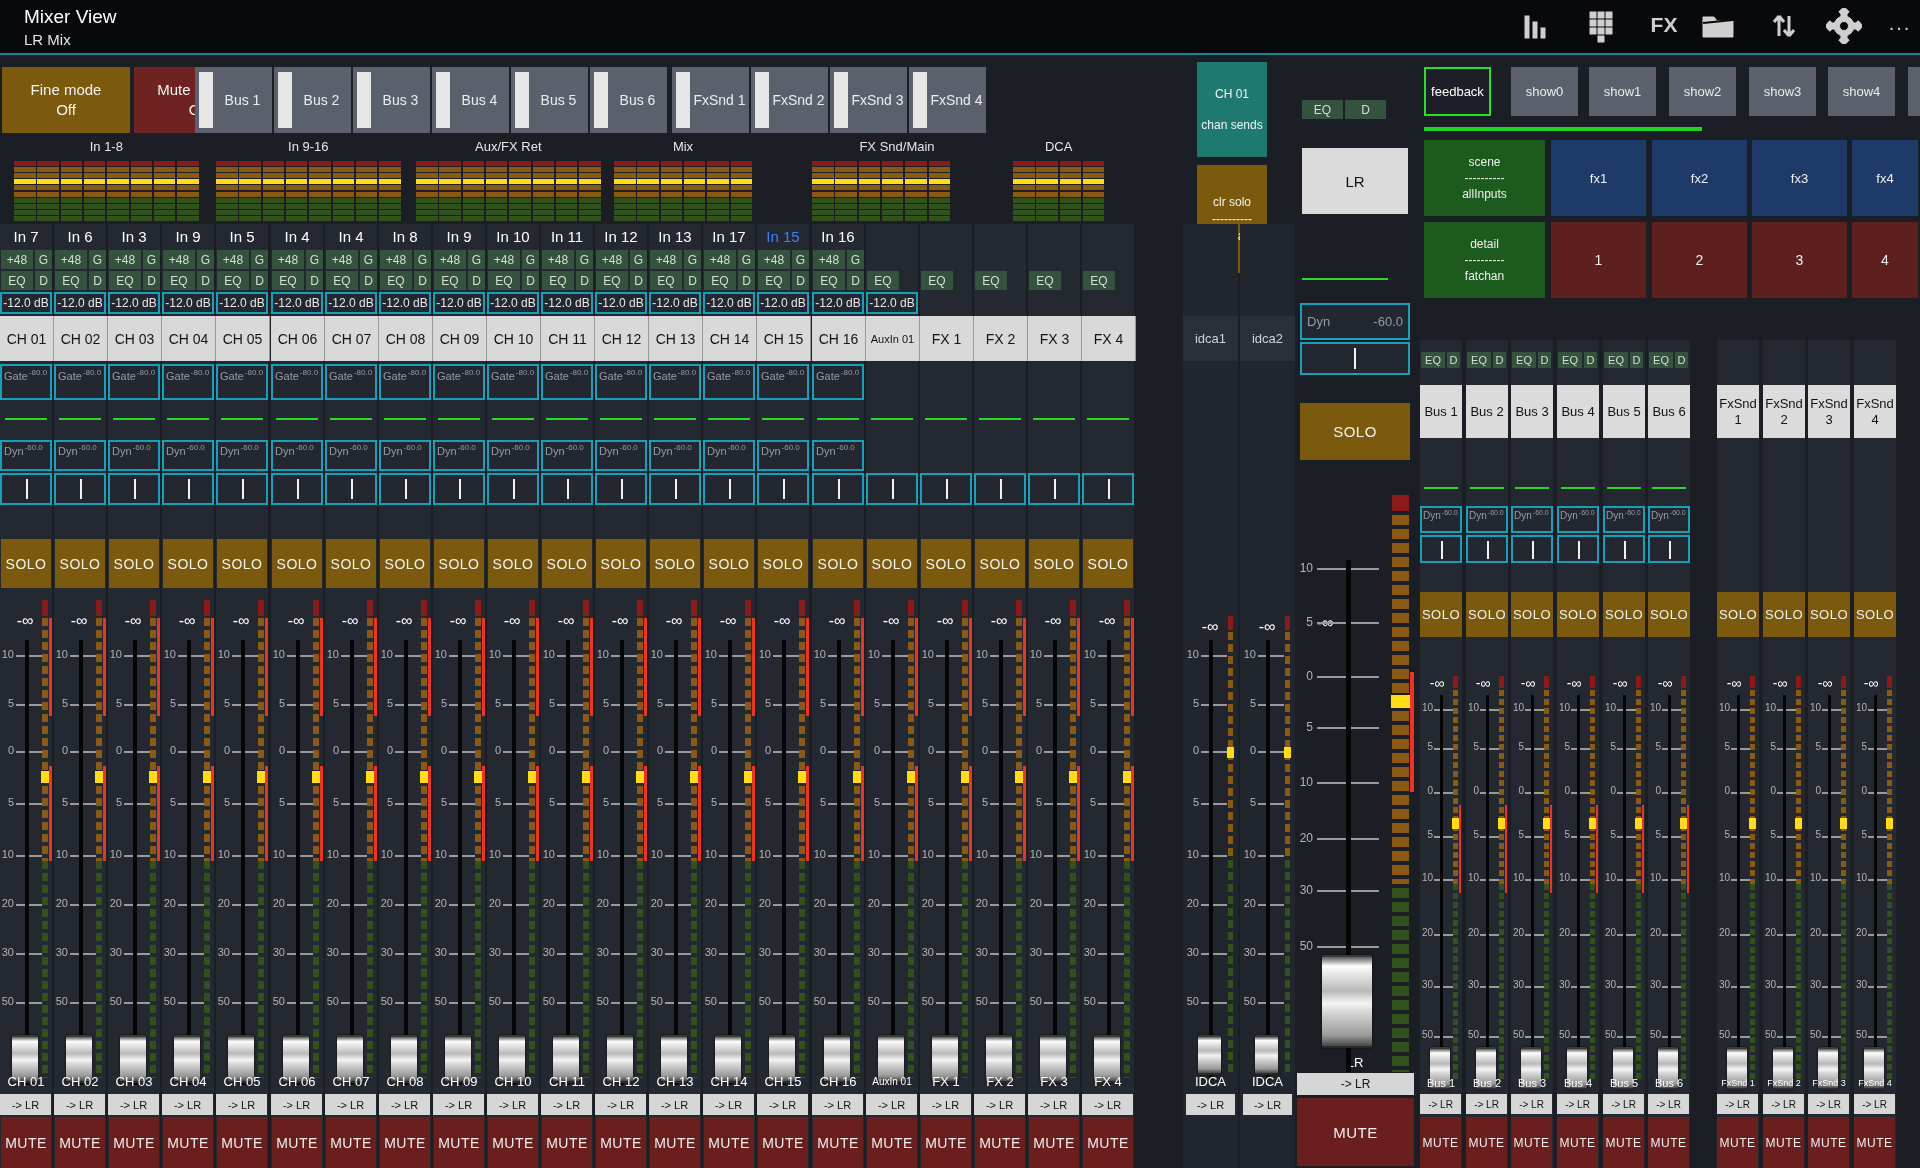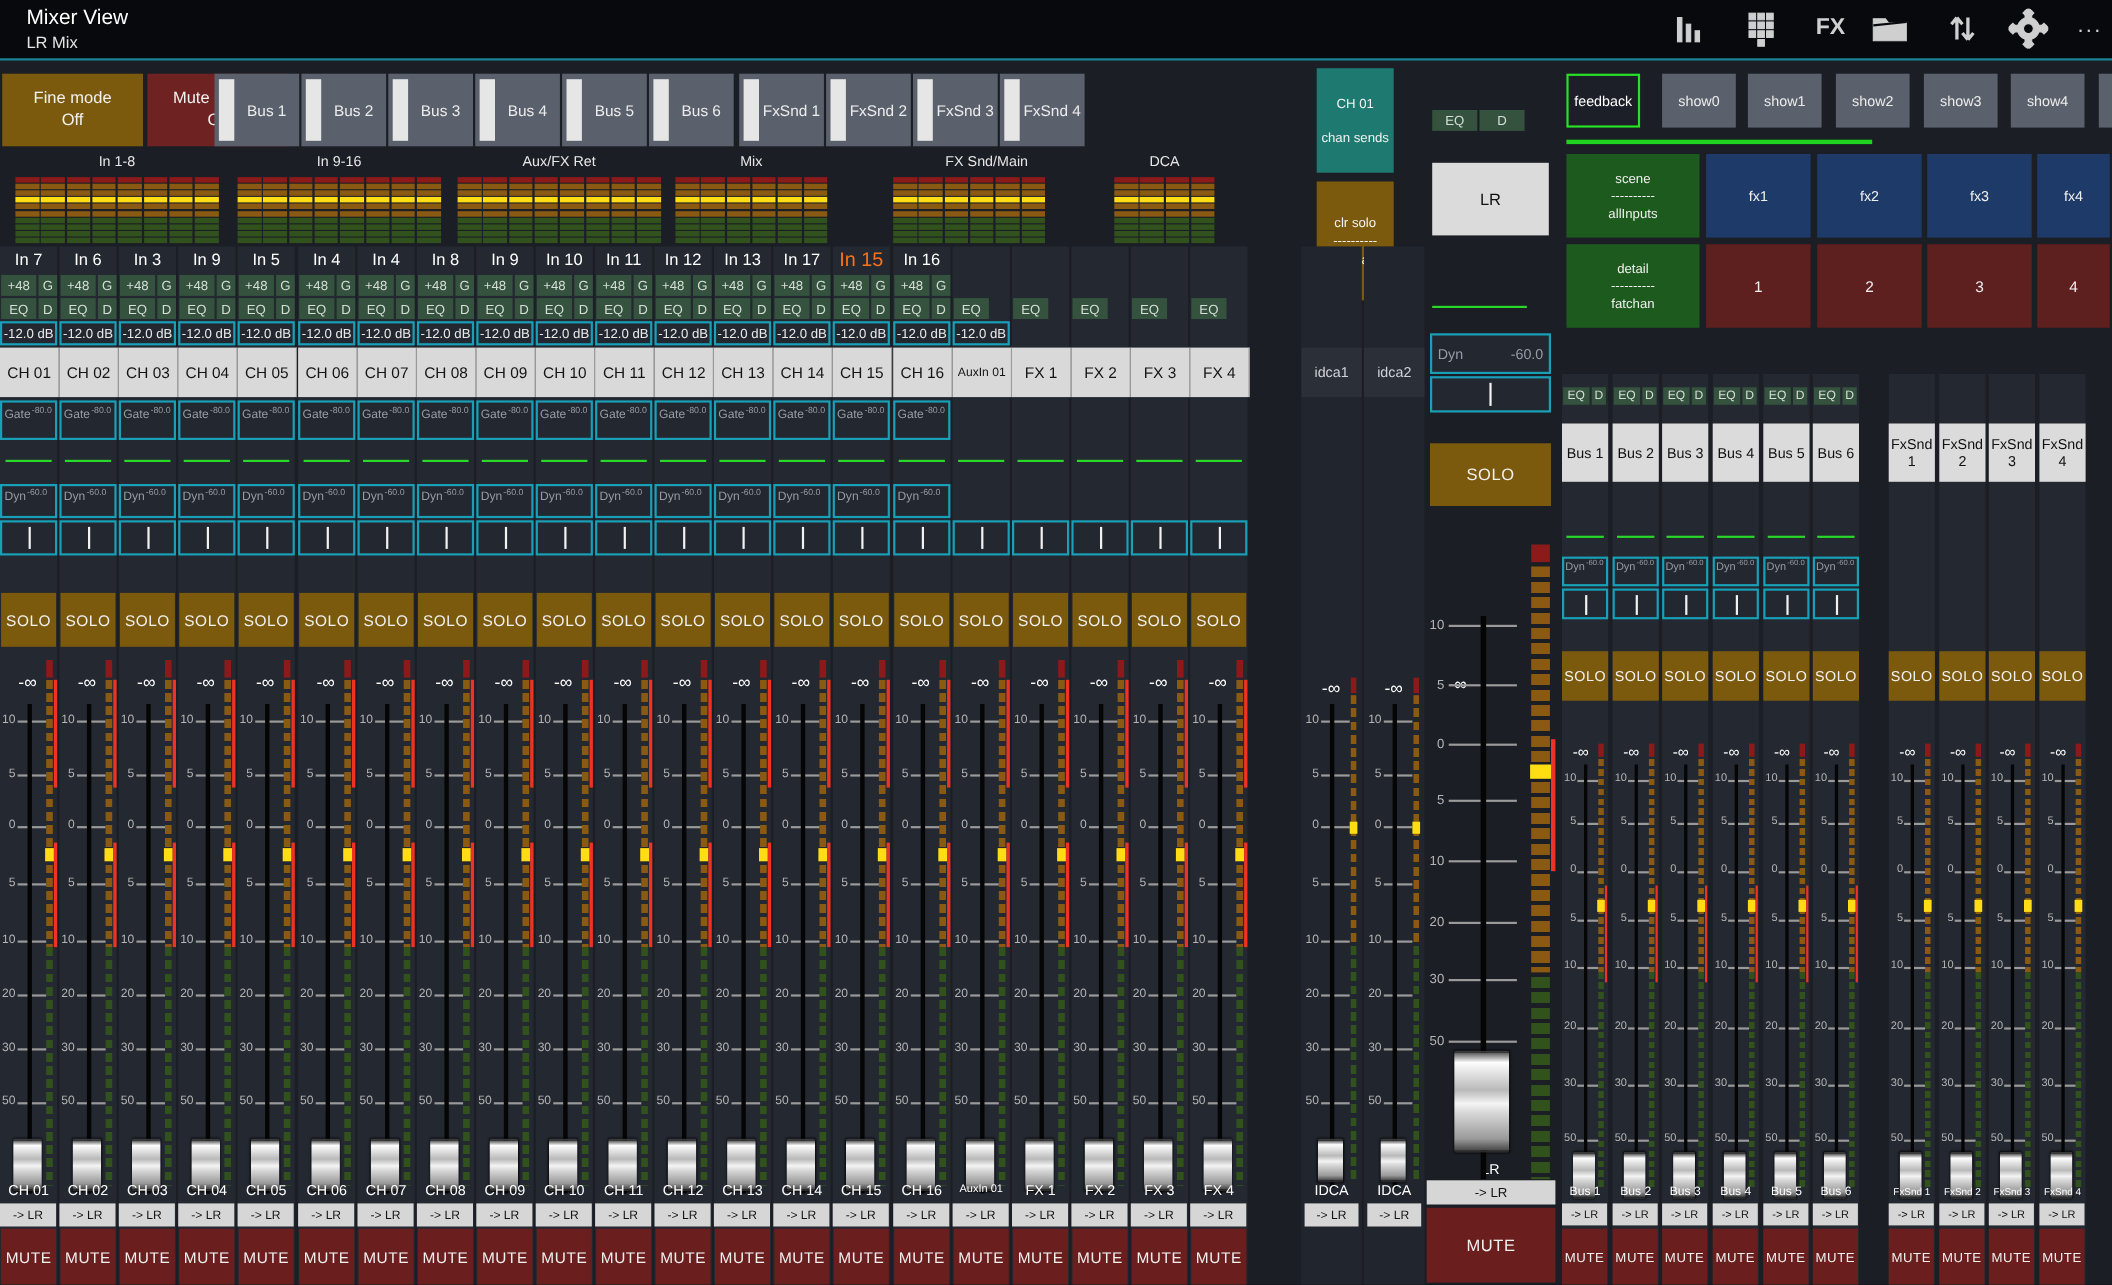--- a/index.html
+++ b/index.html
@@ -1180,21 +1180,21 @@
     <div class="abs " style="left: 745px; top: 618px; width: 6px; height: 243px; background: repeating-linear-gradient(rgb(138, 90, 18) 0px, rgb(138, 90, 18) 8px, transparent 8px, transparent 12px);"></div>
     <div class="abs " style="left: 744px; top: 771px; width: 8px; height: 12px; background: rgb(255, 220, 20);"></div>
     <div class="abs " style="left: 745px; top: 861px; width: 6px; height: 217px; background: repeating-linear-gradient(rgb(49, 81, 29) 0px, rgb(49, 81, 29) 8px, transparent 8px, transparent 12px);"></div>
     <div class="abs " style="left: 752px; top: 618px; width: 3px; height: 98px; background: rgb(240, 50, 36);"></div>
     <div class="abs " style="left: 752px; top: 766px; width: 3px; height: 95px; background: rgb(240, 50, 36);"></div>
     <div class="abs knob" style="left: 715px; top: 1035px; width: 26px; height: 48px; border-top: 2px solid rgb(58, 58, 58); border-bottom: 2px solid rgb(42, 42, 42);"></div>
     <div class="abs fc" style="left: 703px; top: 1073px; width: 52px; height: 17px; font-size: 13px; color: rgb(255, 255, 255);">CH 14</div>
     <div class="abs fc routebox" style="left: 703px; top: 1094px; width: 51px; height: 21px; font-size: 11px;">-&gt; LR</div>
     <div class="abs fc mute" style="left: 704px; top: 1117px; width: 50px; height: 51px; font-size: 14px;">MUTE</div>
     <div class="abs sbg" style="left: 757px; top: 224px; width: 52px; height: 944px;"></div>
-    <div class="abs fc" style="left: 757px; top: 226px; width: 52px; height: 20px; font-size: 18px; color: #f97316;">In 15</div>
+    <div class="abs fc" style="left: 757px; top: 226px; width: 52px; height: 20px; font-size: 15px; color: #3b82f6;">In 15</div>
     <div class="abs fc gcell" style="left: 758px; top: 250px; width: 32px; height: 19px;">+48</div>
     <div class="abs fc gcell" style="left: 792px; top: 250px; width: 17px; height: 19px;">G</div>
     <div class="abs fc gcell" style="left: 758px; top: 271px; width: 32px; height: 19px;">EQ</div>
     <div class="abs fc gcell" style="left: 792px; top: 271px; width: 17px; height: 19px;">D</div>
     <div class="abs fc cyan" style="left: 757px; top: 292px; width: 52px; height: 22px; font-size: 12px; color: rgb(232, 232, 232);">-12.0 dB</div>
     <div class="abs fc chcell" style="left: 757px; top: 316px; width: 54px; height: 45px; font-size: 14px;">CH 15</div>
     <div class="abs cyan" style="left: 757px; top: 364px; width: 52px; height: 36px; font-size: 11px; padding: 2px;"><span>Gate</span><span class="sup">-80.0</span></div>
     <div class="abs " style="left: 762px; top: 418px; width: 42px; height: 2px; background: rgb(41, 216, 41);"></div>
     <div class="abs cyan" style="left: 757px; top: 440px; width: 52px; height: 31px; font-size: 11px; padding: 1px 2px;"><span>Dyn</span><span class="sup">-60.0</span></div>
     <div class="abs cyan" style="left: 757px; top: 473px; width: 52px; height: 32px;">

